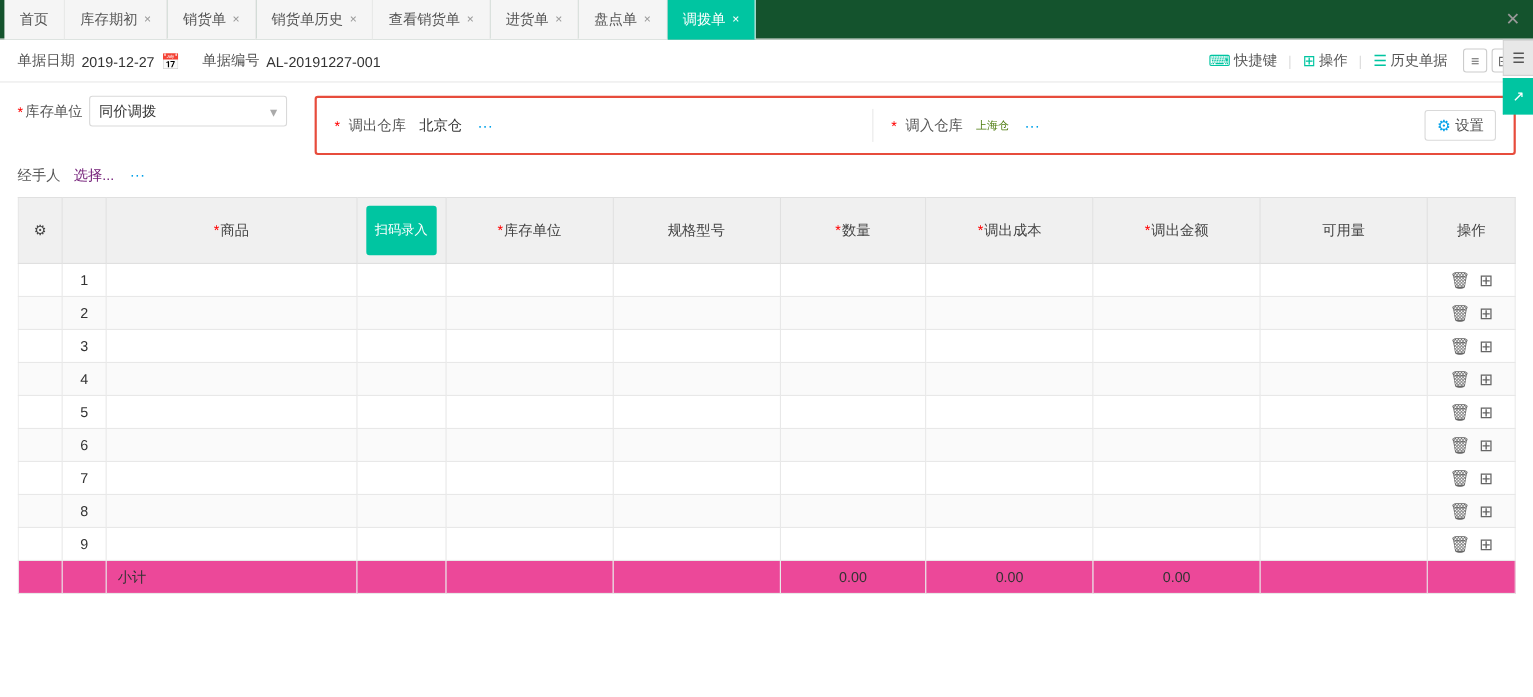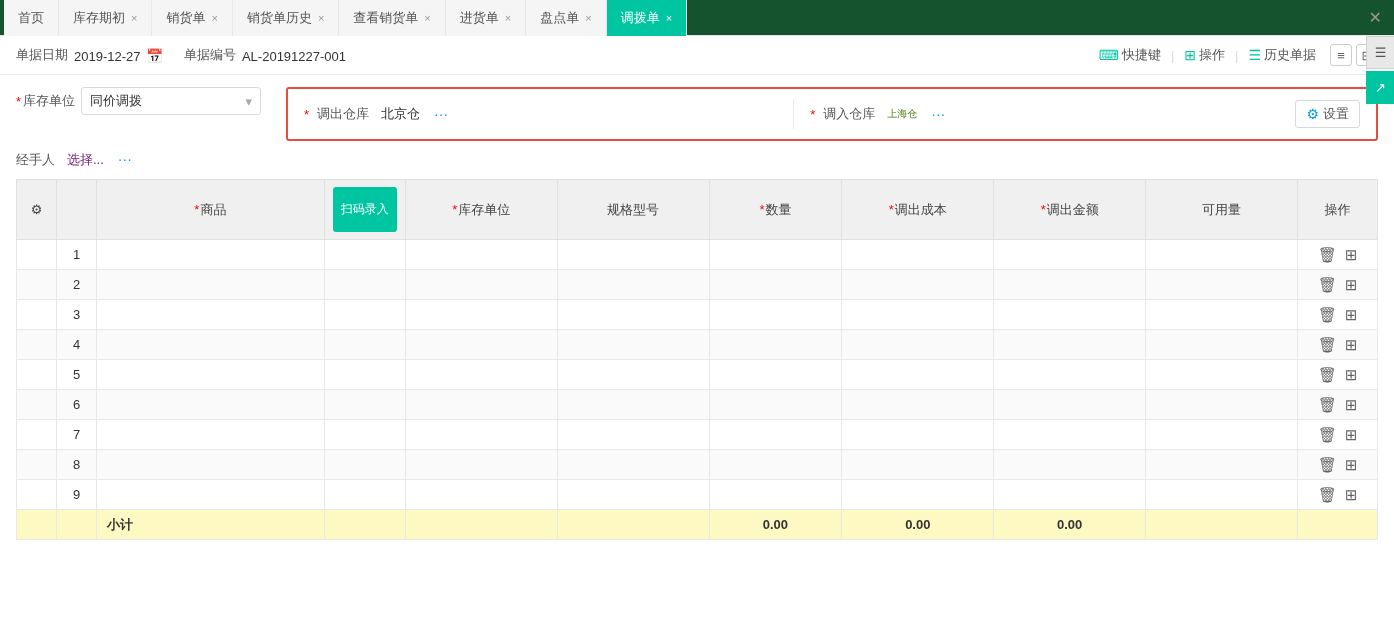--- a/index.html
+++ b/index.html
@@ -186,21 +186,21 @@
       white-space: nowrap;
     }
     .data-table td {
       border: 1px solid #e8e8e8;
       padding: 5px 8px;
       text-align: center;
       height: 30px;
       color: #333;
     }
     .data-table tr:nth-child(even) td { background: #fafafa; }
-    .data-table tr.subtotal td { background: #fef9c3; font-weight: bold; }
+    .data-table tr.subtotal td { background: #ec4899; font-weight: normal; }
     .col-num { width: 40px; color: #888; }
     .col-gear { width: 40px; }
     .col-product { min-width: 120px; }
     .col-scan { width: 80px; }
     .col-unit { min-width: 80px; }
     .col-spec { min-width: 80px; }
     .col-qty { min-width: 70px; }
     .col-cost { min-width: 80px; }
     .col-amount { min-width: 80px; }
     .col-available { min-width: 80px; }

